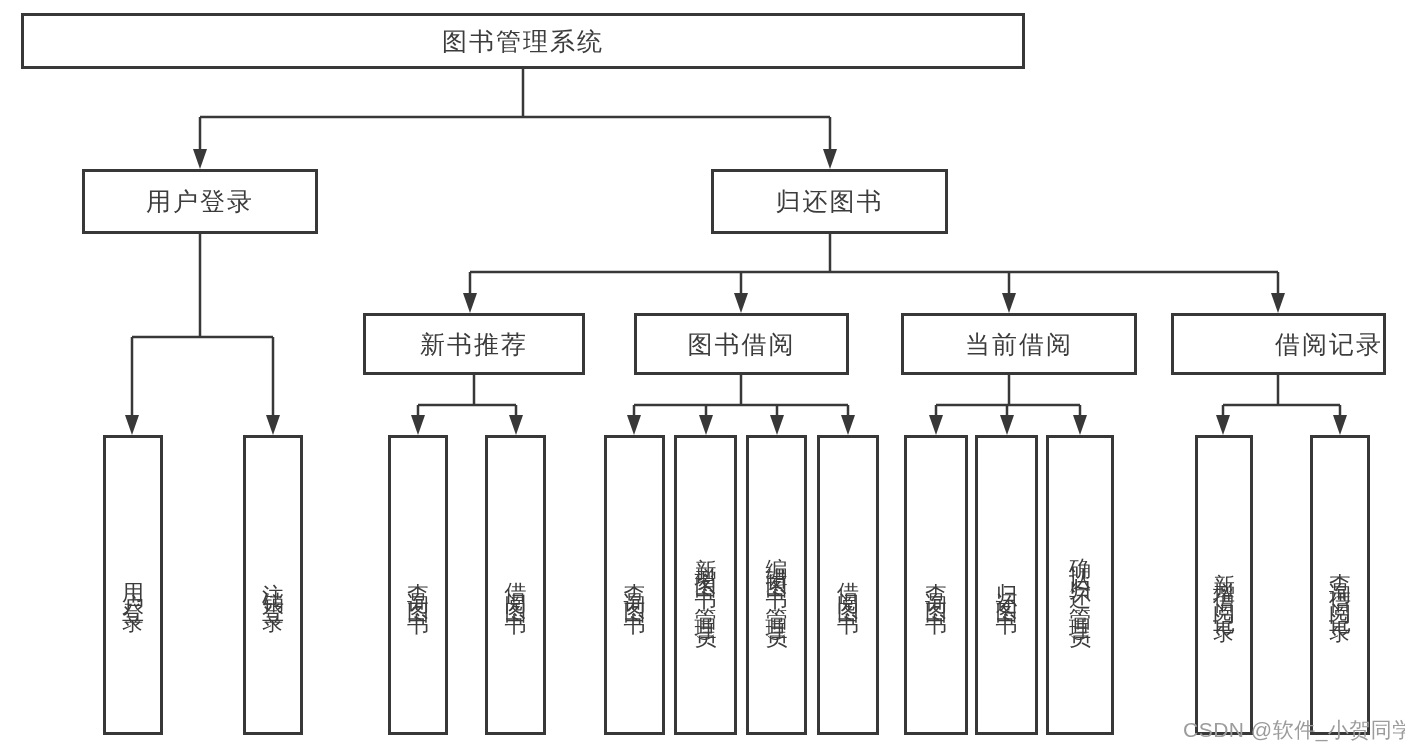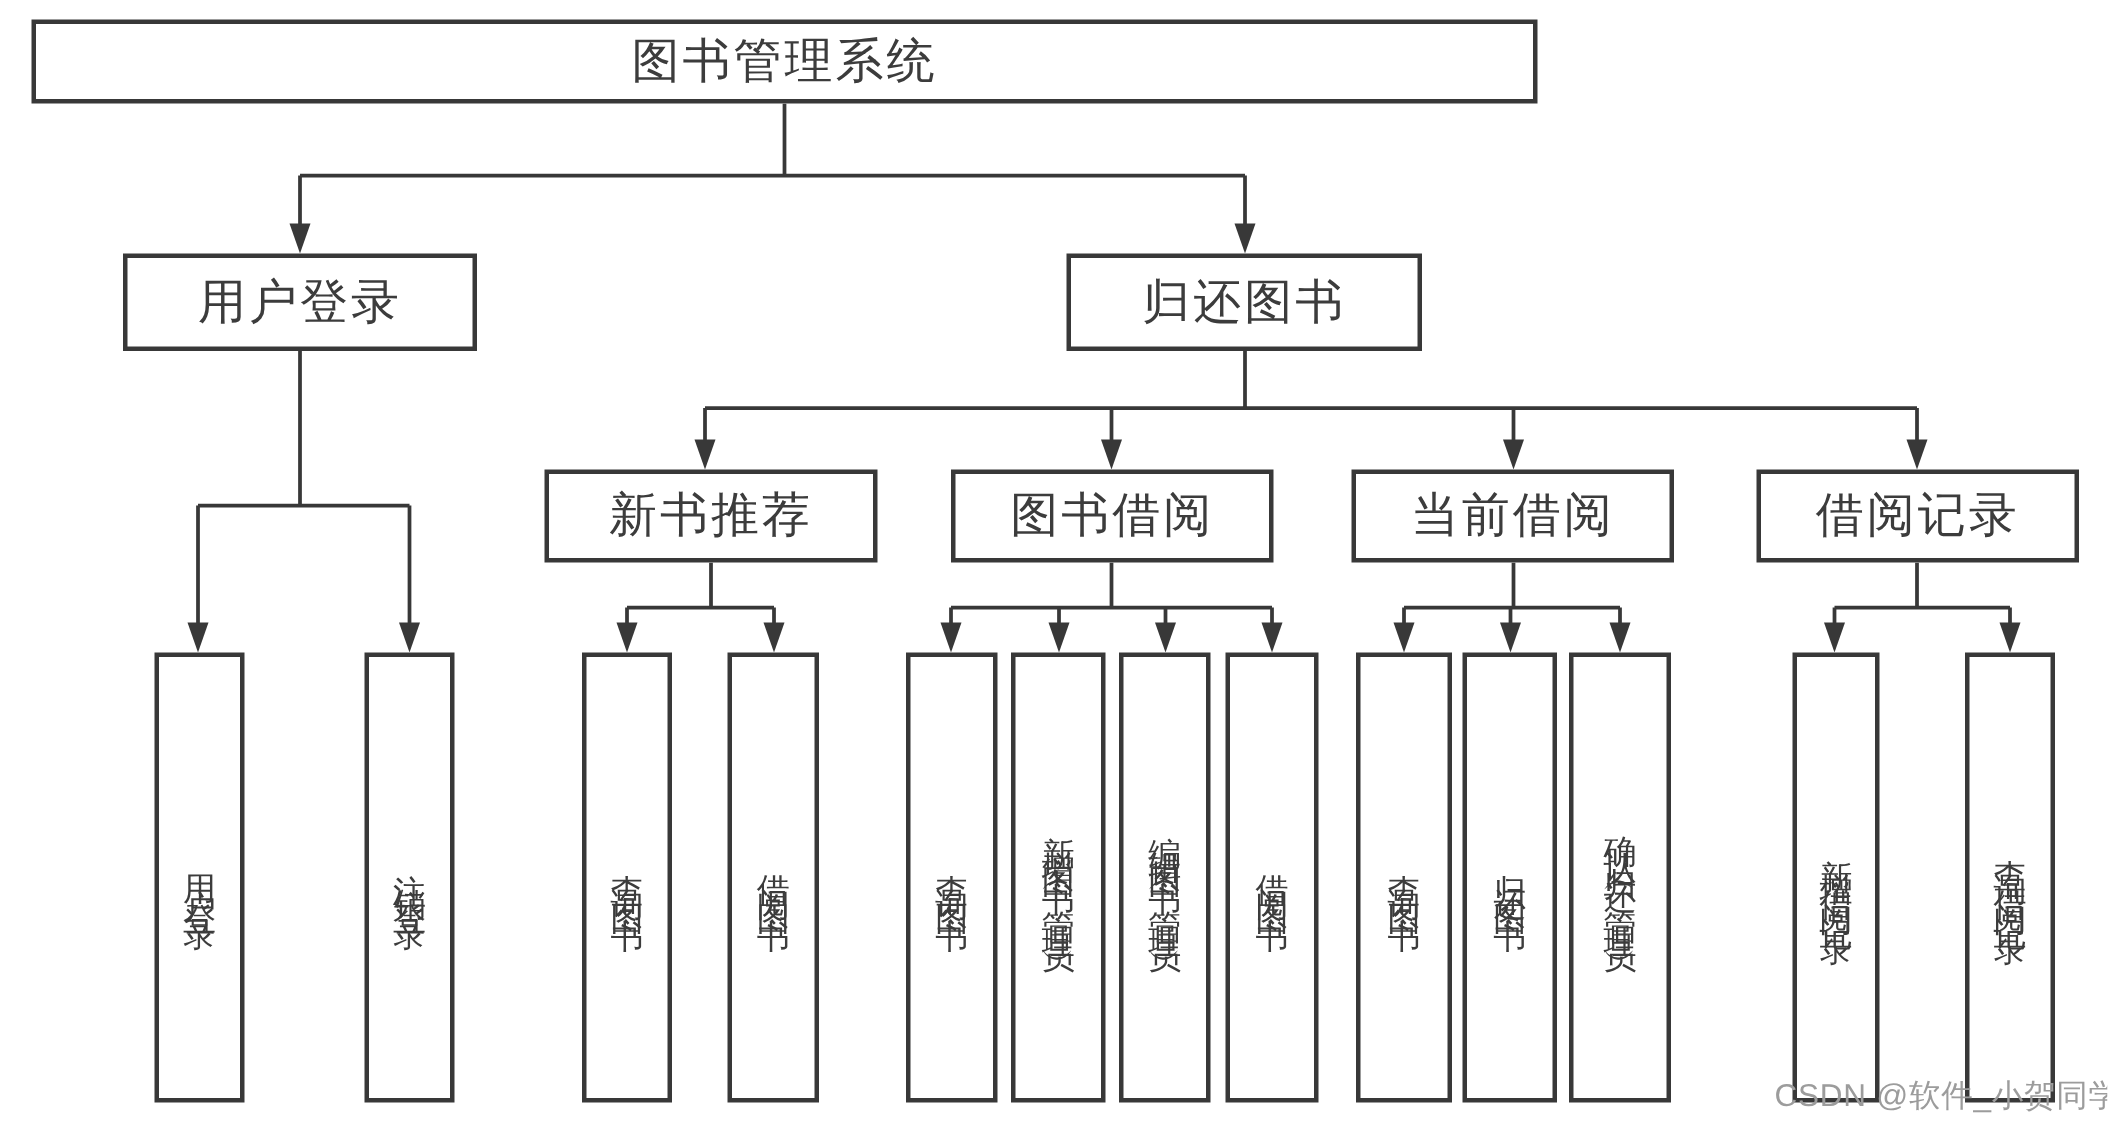--- a/index.html
+++ b/index.html
@@ -6,34 +6,34 @@
   .canvas{
     position:relative;width:1405px;height:747px;background:#ffffff;overflow:hidden;
     font-family:"Liberation Sans",sans-serif;color:#3c3c3c;
   }
   .wires{position:absolute;left:0;top:0;width:1405px;height:747px;pointer-events:none;}
   .box{
     position:absolute;box-sizing:border-box;background:#ffffff;
     border:3px solid #383838;display:flex;align-items:center;justify-content:center;
     z-index:2;
   }
-  .box.h span{font-size:32px;letter-spacing:2px;white-space:nowrap;}
+  .box.h span{font-size:25px;letter-spacing:2px;white-space:nowrap;}
   .box.v span{
     writing-mode:vertical-rl;text-orientation:mixed;
     font-size:22px;letter-spacing:10px;line-height:1;white-space:nowrap;
   }
   
   .root   {left:21px;  top:13px;  width:1004px; height:56px;}
   .lv2-a  {left:82px;  top:169px; width:236px;  height:65px;}
   .lv2-b  {left:711px; top:169px; width:237px;  height:65px;}
   .lv3    {top:313px;  height:62px;}
   .g0     {left:363px; width:222px;}
   .g1     {left:634px; width:215px;}
-  .g2     {left:901px; width:215px;}
-  .g3     {left:1171px;width:215px;}
+  .g2     {left:901px; width:236px;}
+  .g3     {left:1171px;width:215px;justify-content:flex-end;}
   .tall   {top:435px;  height:300px;}
   .a1{left:103px;width:60px;}  .a2{left:243px;width:60px;}
   .b1{left:388px;width:60px;}  .b2{left:485px;width:61px;}
   .c1{left:604px;width:61px;}  .c2{left:674px;width:63px;}
   .c3{left:746px;width:61px;}  .c4{left:817px;width:62px;}
   .d1{left:904px;width:64px;}  .d2{left:975px;width:63px;}  .d3{left:1046px;width:68px;}
   .e1{left:1195px;width:58px;} .e2{left:1310px;width:60px;}
   .watermark{
     position:absolute;left:1183px;top:716px;z-index:3;
     font-size:21px;letter-spacing:0.5px;color:#9c9c9c;white-space:nowrap;

